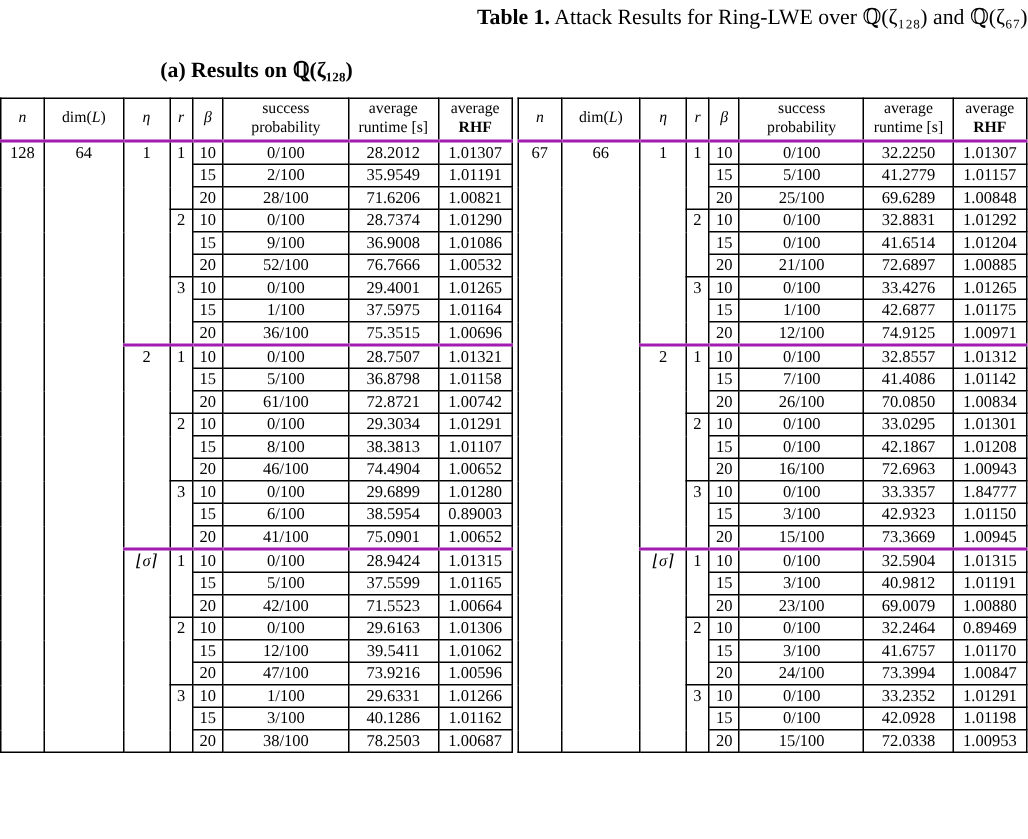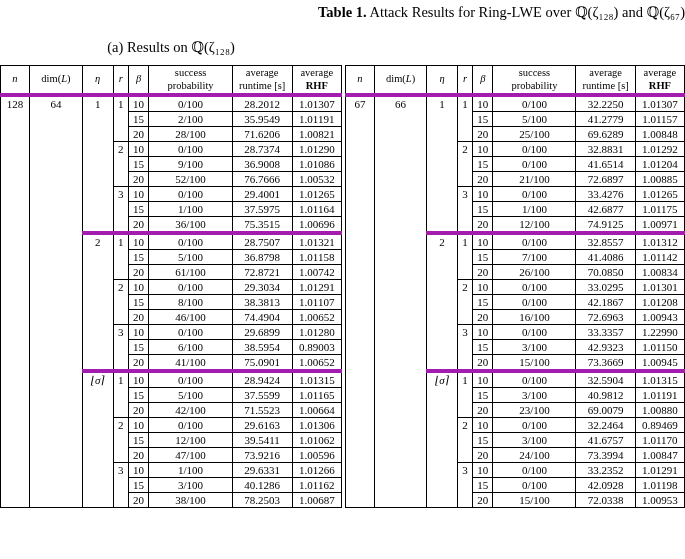--- a/index.html
+++ b/index.html
@@ -42,21 +42,21 @@
     left: 0;
     width: 685px;
     display: flex;
   }
   .subcap {
     font-size: 14.5px;
     line-height: 19px;
     text-align: center;
     white-space: nowrap;
   }
-  .subcap.left  { width: 342px; }
+  .subcap.left  { width: 342px; font-weight: bold; }
   .subcap.right { width: 343px; }
 
   
   .tables {
     position: absolute;
     top: 65px;
     left: 0;
     width: 685px;
     display: flex;
     align-items: flex-start;
@@ -84,21 +84,21 @@
   }
   table.rt thead td {
     font-size: 10.5px;
     line-height: 12.5px;
     padding: 1px 1px;
   }
   table.rt thead td.hdr-two {
     height: 28px;
   }
   
-  tr.group-top > td { border-top: 4px solid #a21caf; }
+  tr.group-top > td { border-top: 2px solid #a21caf; }
   tr.sub-top > td   { border-top: 1.6px solid #555555; }
 
   .col-n      { width: 8.5%; }
   .col-dim    { width: 15.5%; }
   .col-eta    { width: 9%; }
   .col-r      { width: 4.5%; }
   .col-beta   { width: 6%; }
   .col-succ   { width: 24.5%; }
   .col-rt     { width: 17.5%; }
   .col-rhf    { width: 14.5%; }
@@ -446,21 +446,21 @@
               <td>20</td>
               <td>16/100</td>
               <td>72.6963</td>
               <td>1.00943</td>
             </tr>
             <tr class="sub-top">
               <td rowspan="3" style="vertical-align: top;">3</td>
               <td>10</td>
               <td>0/100</td>
               <td>33.3357</td>
-              <td>1.22990</td>
+              <td>1.84777</td>
             </tr>
             <tr>
               <td>15</td>
               <td>3/100</td>
               <td>42.9323</td>
               <td>1.01150</td>
             </tr>
             <tr>
               <td>20</td>
               <td>15/100</td>

